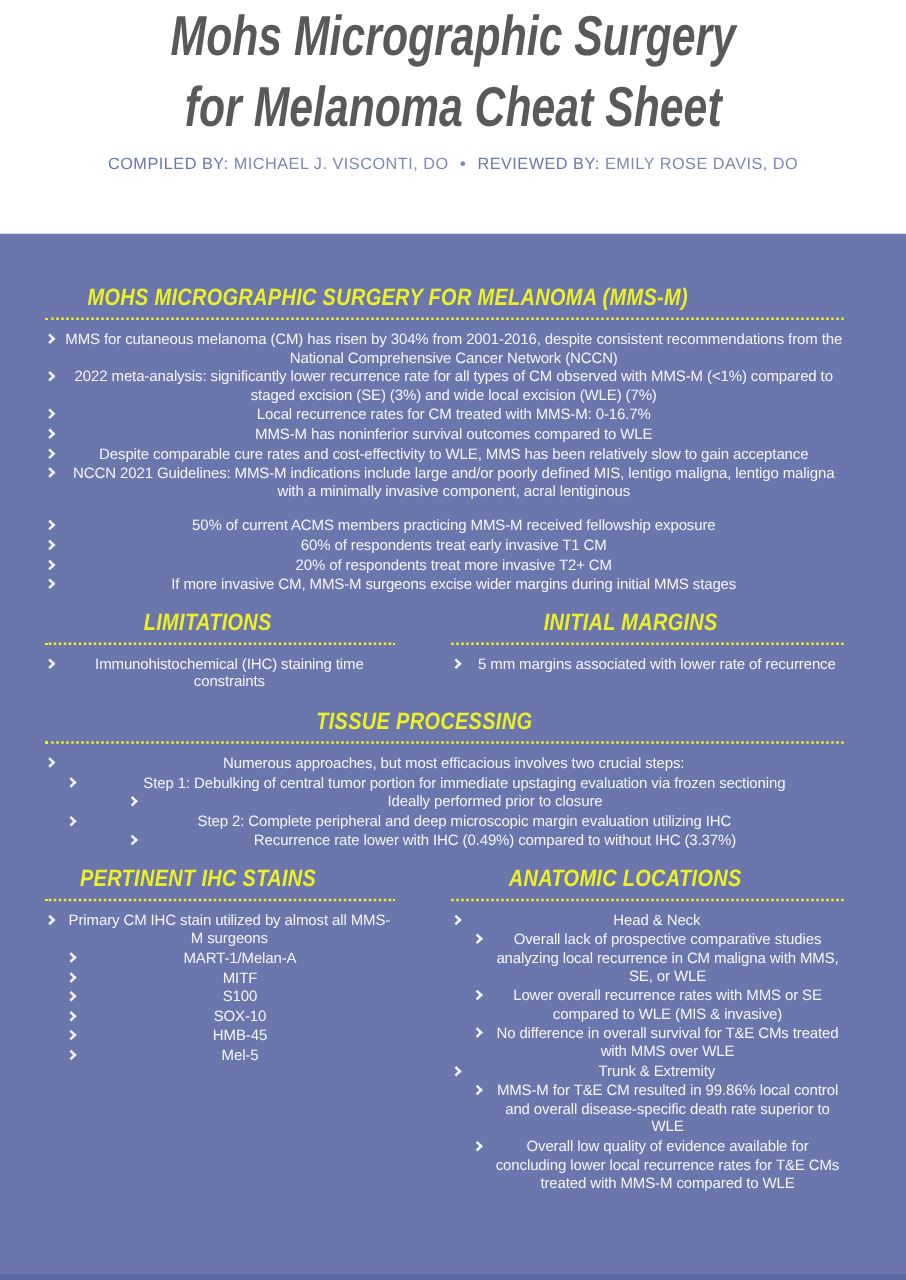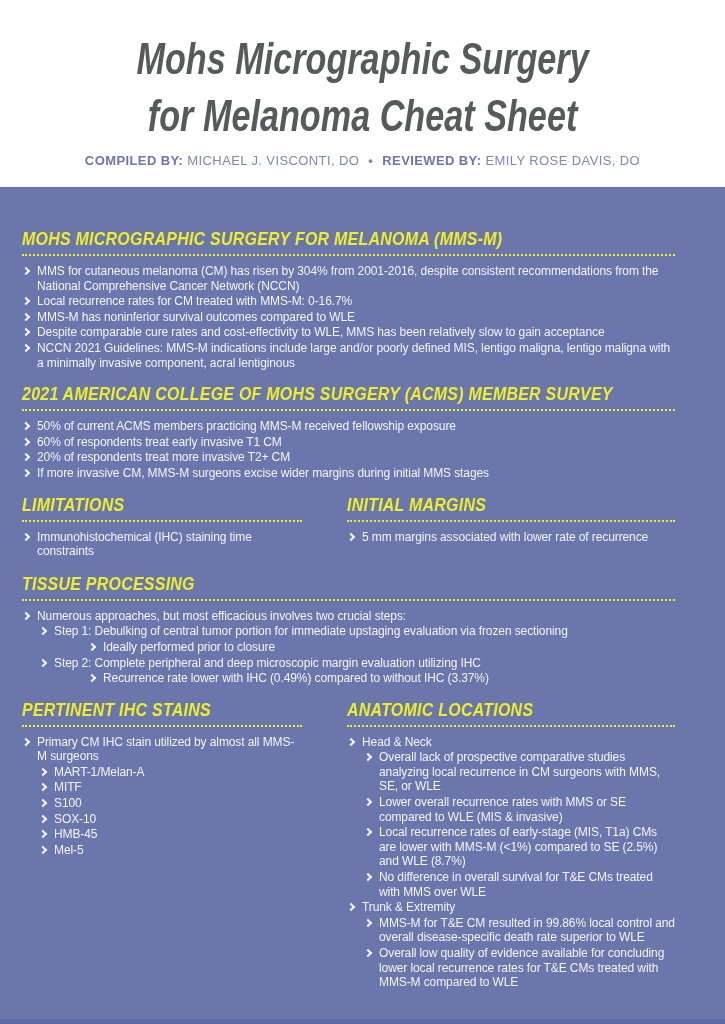--- a/index.html
+++ b/index.html
@@ -3,33 +3,33 @@
 <meta charset="utf-8">
 <style>
   html,body { margin:0; padding:0; background:#e8e8e8; }
   .page {
     width:725px; height:1024px; position:relative; overflow:hidden;
     background:var(--background-white,#ffffff);
     font-family:"Liberation Sans", sans-serif;
     margin:0 auto;
   }
   
-  .header { padding-top:30px; text-align:center; }
+  .header { text-align:center; }
   .title { margin:0; color:var(--title-gray,#58595b); font-style:italic; font-weight:700;
            font-size:45px; line-height:57px; }
   .title .tline { display:inline-block; transform:scaleX(0.76); white-space:nowrap; }
   .byline { margin-top:9px; font-size:13px; letter-spacing:0.4px; }
-  .by-label { color:var(--byline-purple,#6a76ad); font-weight:700;text-align:center; }
+  .by-label { color:var(--byline-purple,#6a76ad); font-weight:400;text-align:center; }
   .by-name  { color:var(--byline-name-purple,#7e87b6);margin-top:29px; }
   .by-sep   { color:var(--byline-name-purple,#7e87b6); padding:0 5px; font-weight:700; }
   
   .content {
     position:absolute; top:187px; left:0; right:0; bottom:0;
     background:var(--body-purple,#6a76ac);
-    padding:41px 50px 0 22px; box-sizing:border-box;
+    padding:41px 50px 0 36px; box-sizing:border-box;text-align:center;
   }
   .strip { position:absolute; left:0; right:0; bottom:0; height:5px;
            background:var(--footer-strip,#5b69a5); }
   .sec { margin-bottom:13px; }
   .sec-head { border-bottom:2px dotted var(--accent-yellow,#edef29);
               padding-bottom:4px; margin-bottom:8px; }
   .sec-head-txt { display:inline-block; transform:scaleX(0.84); transform-origin:left center;
                   color:var(--accent-yellow,#edef29); font-style:italic; font-weight:700;
                   font-size:19px; letter-spacing:0.3px; white-space:nowrap; }
   .twocol { display:grid; grid-template-columns:280px 1fr; column-gap:45px; margin-bottom:13px; }
@@ -71,20 +71,26 @@
             <div class="b l1">
               <span class="cv">
                 <i></i>
               </span>
               <span class="bt">MMS for cutaneous melanoma (CM) has risen by 304% from 2001-2016, despite consistent recommendations from the National Comprehensive Cancer Network (NCCN)</span>
             </div>
             <div class="b l1">
               <span class="cv">
                 <i></i>
               </span>
+              <span class="bt">2022 meta-analysis: significantly lower recurrence rate for all types of CM observed with MMS-M (&lt;1%) compared to staged excision (SE) (3%) and wide local excision (WLE) (7%)</span>
+            </div>
+            <div class="b l1">
+              <span class="cv">
+                <i></i>
+              </span>
               <span class="bt">Local recurrence rates for CM treated with MMS-M: 0-16.7%</span>
             </div>
             <div class="b l1">
               <span class="cv">
                 <i></i>
               </span>
               <span class="bt">MMS-M has noninferior survival outcomes compared to WLE</span>
             </div>
             <div class="b l1">
               <span class="cv">
@@ -94,21 +100,20 @@
             </div>
             <div class="b l1">
               <span class="cv">
                 <i></i>
               </span>
               <span class="bt">NCCN 2021 Guidelines: MMS-M indications include large and/or poorly defined MIS, lentigo maligna, lentigo maligna with a minimally invasive component, acral lentiginous</span>
             </div>
           </div>
         </section>
         <section class="sec">
-          <div class="sec-head"><span class="sec-head-txt">2021 AMERICAN COLLEGE OF MOHS SURGERY (ACMS) MEMBER SURVEY</span></div>
           <div class="bullets">
             <div class="b l1">
               <span class="cv">
                 <i></i>
               </span>
               <span class="bt">50% of current ACMS members practicing MMS-M received fellowship exposure</span>
             </div>
             <div class="b l1">
               <span class="cv">
                 <i></i>
@@ -242,33 +247,27 @@
               <div class="b l1">
                 <span class="cv">
                   <i></i>
                 </span>
                 <span class="bt">Head &amp; Neck</span>
               </div>
               <div class="b l2">
                 <span class="cv">
                   <i></i>
                 </span>
-                <span class="bt">Overall lack of prospective comparative studies analyzing local recurrence in CM surgeons with MMS, SE, or WLE</span>
+                <span class="bt">Overall lack of prospective comparative studies analyzing local recurrence in CM maligna with MMS, SE, or WLE</span>
               </div>
               <div class="b l2">
                 <span class="cv">
                   <i></i>
                 </span>
                 <span class="bt">Lower overall recurrence rates with MMS or SE compared to WLE (MIS &amp; invasive)</span>
-              </div>
-              <div class="b l2">
-                <span class="cv">
-                  <i></i>
-                </span>
-                <span class="bt">Local recurrence rates of early-stage (MIS, T1a) CMs are lower with MMS-M (&lt;1%) compared to SE (2.5%) and WLE (8.7%)</span>
               </div>
               <div class="b l2">
                 <span class="cv">
                   <i></i>
                 </span>
                 <span class="bt">No difference in overall survival for T&amp;E CMs treated with MMS over WLE</span>
               </div>
               <div class="b l1">
                 <span class="cv">
                   <i></i>

